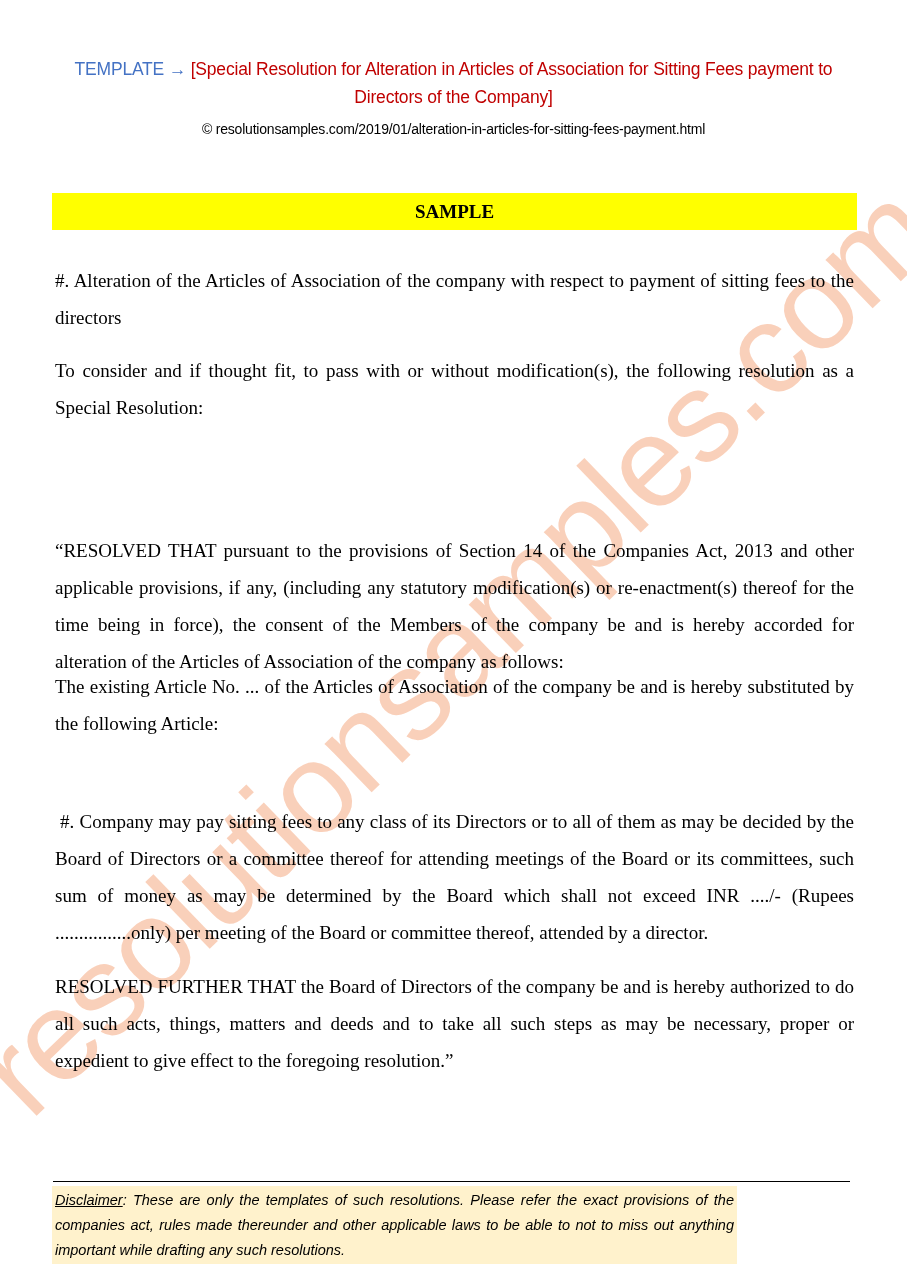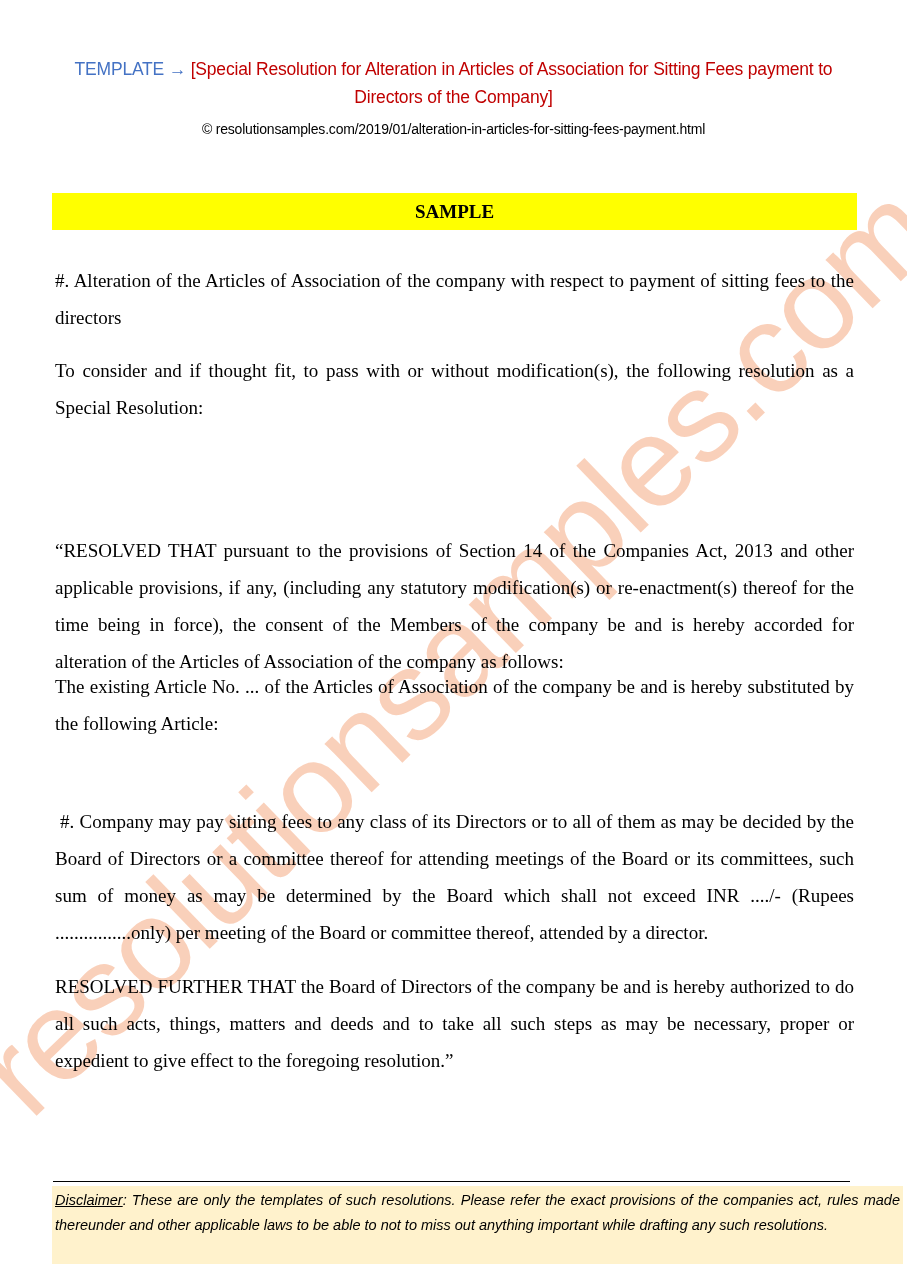--- a/index.html
+++ b/index.html
@@ -91,21 +91,21 @@
       left: 53px;
       top: 1181px;
       width: 797px;
       height: 0;
       border-top: 1.5px solid #000;
     }
     .disclaimer {
       position: absolute;
       left: 52px;
       top: 1186px;
-      width: 851px;
+      width: 685px;
       height: 78px;
       background: #FFF2CC;
       box-sizing: border-box;
       padding: 2px 3px 0 3px;
       font-family: "Liberation Sans", "DejaVu Sans", sans-serif;
       font-style: italic;
       font-size: 14.5px;
       line-height: 25px;
       color: #000;
       text-align: justify;

